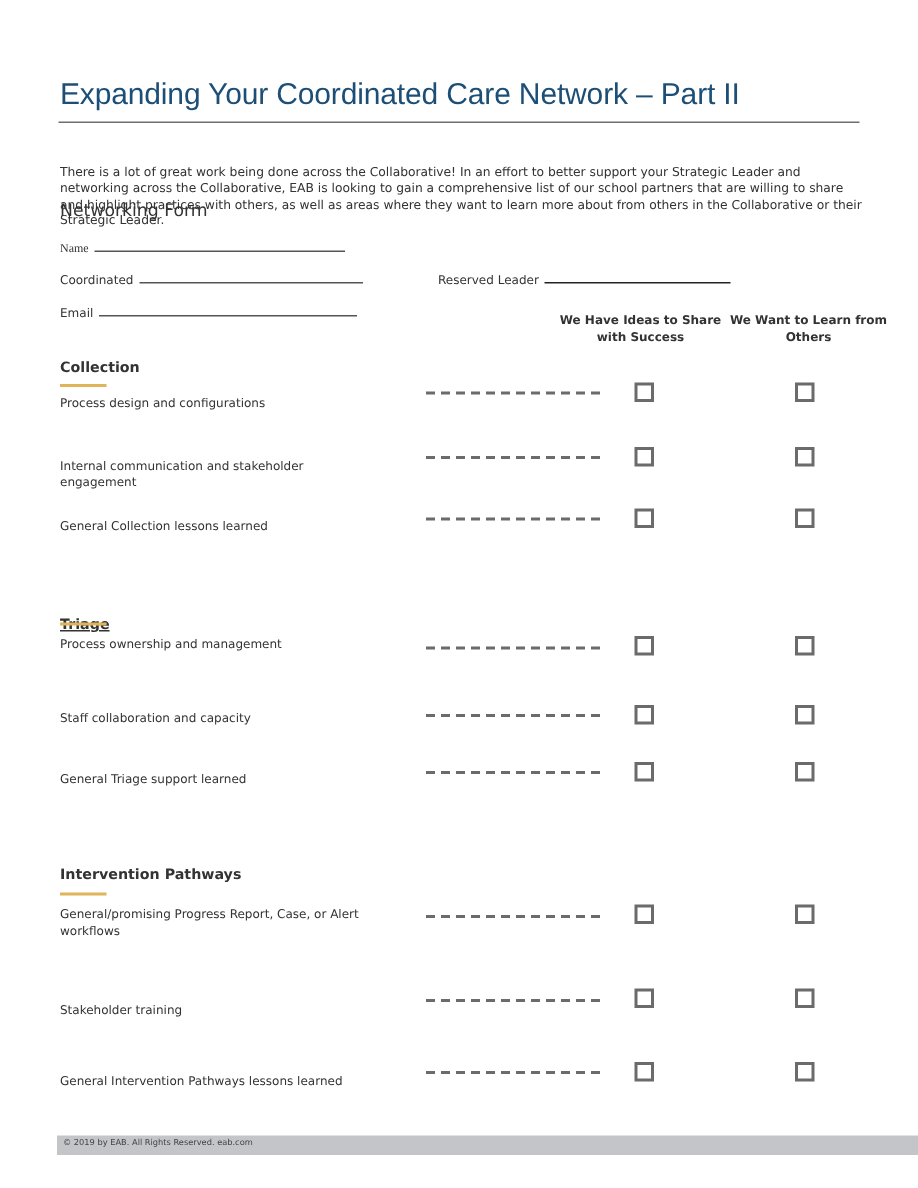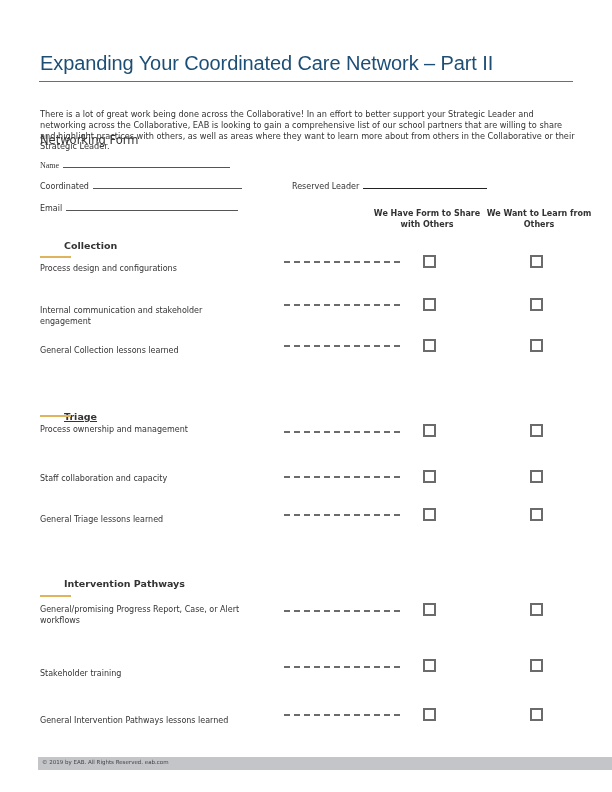--- a/index.html
+++ b/index.html
@@ -8,21 +8,21 @@
     .abs { position: absolute; }
     .title { left: 40px; top: 52px; font-family: "Liberation Sans", sans-serif;
              font-size: 20px; color: #1d4f76; white-space: nowrap; letter-spacing: -0.1px; }
     .title-rule { left: 39px; top: 81px; width: 534px; height: 1px; background: #6b6f73; }
     .subtitle { left: 40px; top: 106px; font-size: 11.5px; color: #333; margin-top: 27px; }
     .intro { left: 40px; top: 109px; width: 540px; font-size: 8.2px; line-height: 10.8px; color: #333; }
     .field { font-size: 8px; color: #333; white-space: nowrap; }
     .field .line { display: inline-block; border-bottom: 1px solid #555; vertical-align: baseline; height: 1px; margin-left: 4px; }
     .field .line.dark { border-bottom: 1px solid #222; }
     .colhead { font-size: 8px; font-weight: bold; text-align: center; line-height: 11px; color: #333; width: 110px; }
-    .section { left: 40px; font-size: 9.5px; font-weight: bold; color: #333; margin-left: 24px; }
+    .section { left: 40px; font-size: 9.5px; font-weight: bold; color: #333; }
     .section-rule { left: 40px; width: 31px; height: 2px; background: #e0b45a; }
     .item { left: 40px; width: 210px; font-size: 8px; line-height: 10.5px; color: #333; }
     .dash { left: 284px; width: 116px; height: 0; border-top: 2px dashed #6b6b6b; }
     .cbox { width: 13px; height: 13px; border: 2px solid #6b6b6b; box-sizing: border-box; background: #fff; }
     .footer { left: 38px; top: 757px; width: 574px; height: 13px; background: #c3c5c8; }
     .footer span { position: absolute; left: 4px; top: 2px; font-size: 5.5px; color: #444; white-space: nowrap; }
   </style>
 </head>
 <body>
 
@@ -37,21 +37,21 @@
 <div class="abs field" style="left:40px; top:182px;">
   <span>Coordinated</span><span class="line" style="width:149px;"></span>
 </div>
 <div class="abs field" style="left:292px; top:182px;">
   <span>Reserved Leader</span><span class="line dark" style="width:124px;"></span>
 </div>
 <div class="abs field" style="left:40px; top:204px;">
   <span>Email</span><span class="line" style="width:172px;"></span>
 </div>
 
-<div class="abs colhead" style="left:372px; top:208px;">We Have Form to Share with Others</div>
+<div class="abs colhead" style="left:372px; top:208px;">We Have Ideas to Share with Success</div>
 <div class="abs colhead" style="left:484px; top:208px;">We Want to Learn from Others</div>
 
 <div class="abs section" style="top:240px;">Collection</div>
 <div class="abs section-rule" style="top:256px;"></div>
 
 <div class="abs item" style="top:264px;">Process design and configurations</div>
 <div class="abs dash" style="top:261px;"></div>
 <div class="abs cbox" style="left:423px; top:255px;"></div>
 <div class="abs cbox" style="left:530px; top:255px;"></div>
 
@@ -71,21 +71,21 @@
 <div class="abs item" style="top:425px;">Process ownership and management</div>
 <div class="abs dash" style="top:431px;"></div>
 <div class="abs cbox" style="left:423px; top:424px;"></div>
 <div class="abs cbox" style="left:530px; top:424px;"></div>
 
 <div class="abs item" style="top:474px;">Staff collaboration and capacity</div>
 <div class="abs dash" style="top:476px;"></div>
 <div class="abs cbox" style="left:423px; top:470px;"></div>
 <div class="abs cbox" style="left:530px; top:470px;"></div>
 
-<div class="abs item" style="top:515px;">General Triage lessons learned</div>
+<div class="abs item" style="top:515px;">General Triage support learned</div>
 <div class="abs dash" style="top:514px;"></div>
 <div class="abs cbox" style="left:423px; top:508px;"></div>
 <div class="abs cbox" style="left:530px; top:508px;"></div>
 
 <div class="abs section" style="top:578px;">Intervention Pathways</div>
 <div class="abs section-rule" style="top:595px;"></div>
 
 <div class="abs item" style="top:605px;">General/promising Progress Report, Case, or Alert workflows</div>
 <div class="abs dash" style="top:610px;"></div>
 <div class="abs cbox" style="left:423px; top:603px;"></div>

